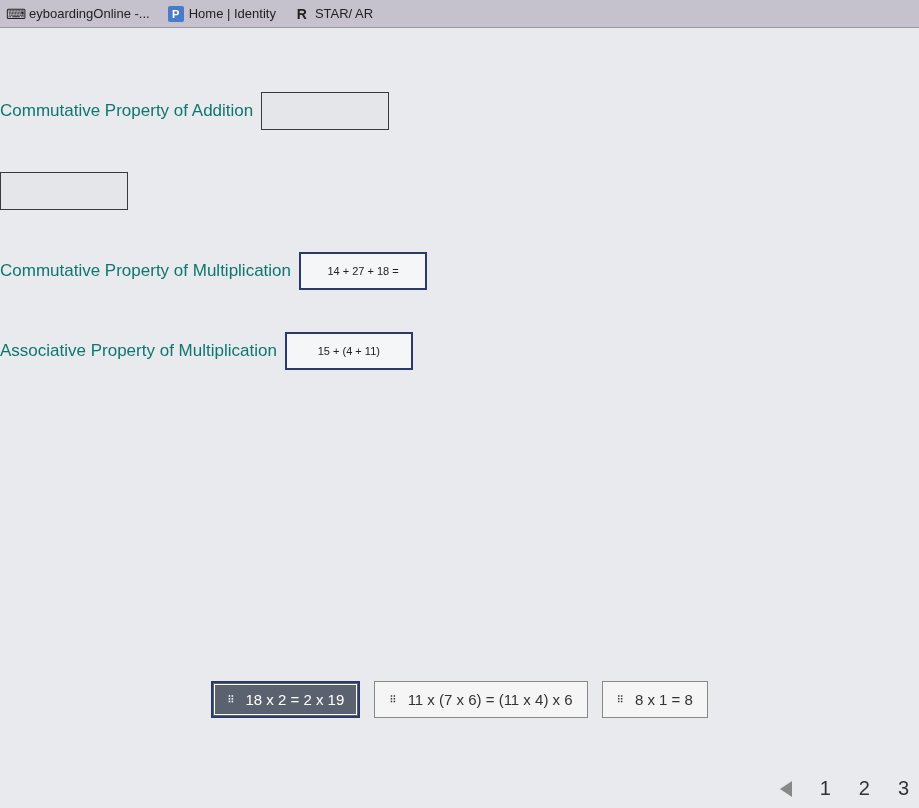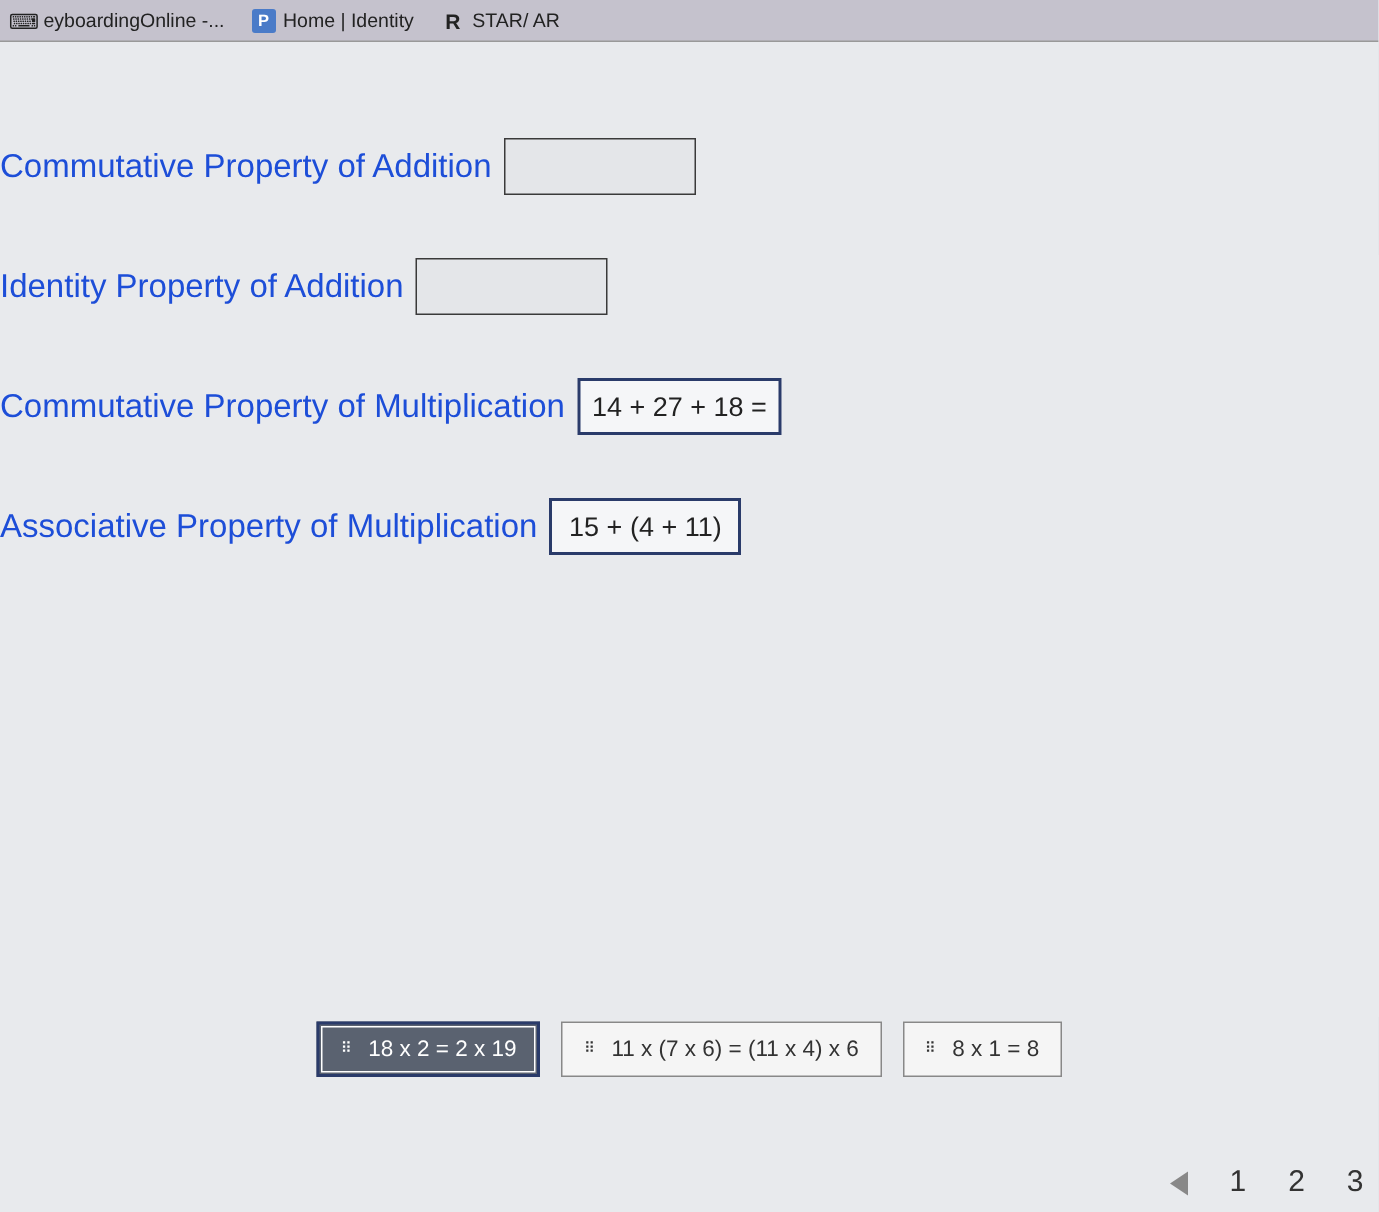--- a/index.html
+++ b/index.html
@@ -42,37 +42,37 @@
       padding: 40px 0 0 0;
       position: relative;
     }
     .property-row {
       display: flex;
       align-items: center;
       margin-bottom: 42px;
       padding-left: 0;
     }
     .property-label {
-      font-size: 22px;
-      color: #1d4ed8;
+      font-size: 17px;
+      color: #0f766e;
       margin-right: 8px;
     }
     .drop-target {
       border: 1.5px solid #3a3a3a;
       width: 128px;
       height: 38px;
       background: #e4e6e9;
       display: inline-flex;
       align-items: center;
       justify-content: center;
     }
     .drop-target.filled {
       border: 2px solid #2a3b6a;
       background: #f5f6f8;
-      font-size: 18px;
+      font-size: 11px;
       color: #222;
       padding: 0 8px;
       width: auto;
       min-width: 128px;
     }
     .answer-bank {
       position: absolute;
       bottom: 90px;
       left: 0;
       right: 0;
@@ -147,21 +147,20 @@
 
 <div class="content-area">
 
   <div class="property-row" style="margin-top:24px;">
     <span class="property-label">Commutative Property of Addition</span>
     <div class="drop-target"></div>
   </div>
 
 
   <div class="property-row">
-    <span class="property-label">Identity Property of Addition</span>
     <div class="drop-target"></div>
   </div>
 
   <div class="property-row">
     <span class="property-label">Commutative Property of Multiplication</span>
     <div class="drop-target filled">14 + 27 + 18 =</div>
   </div>
 
   <div class="property-row">
     <span class="property-label">Associative Property of Multiplication</span>

